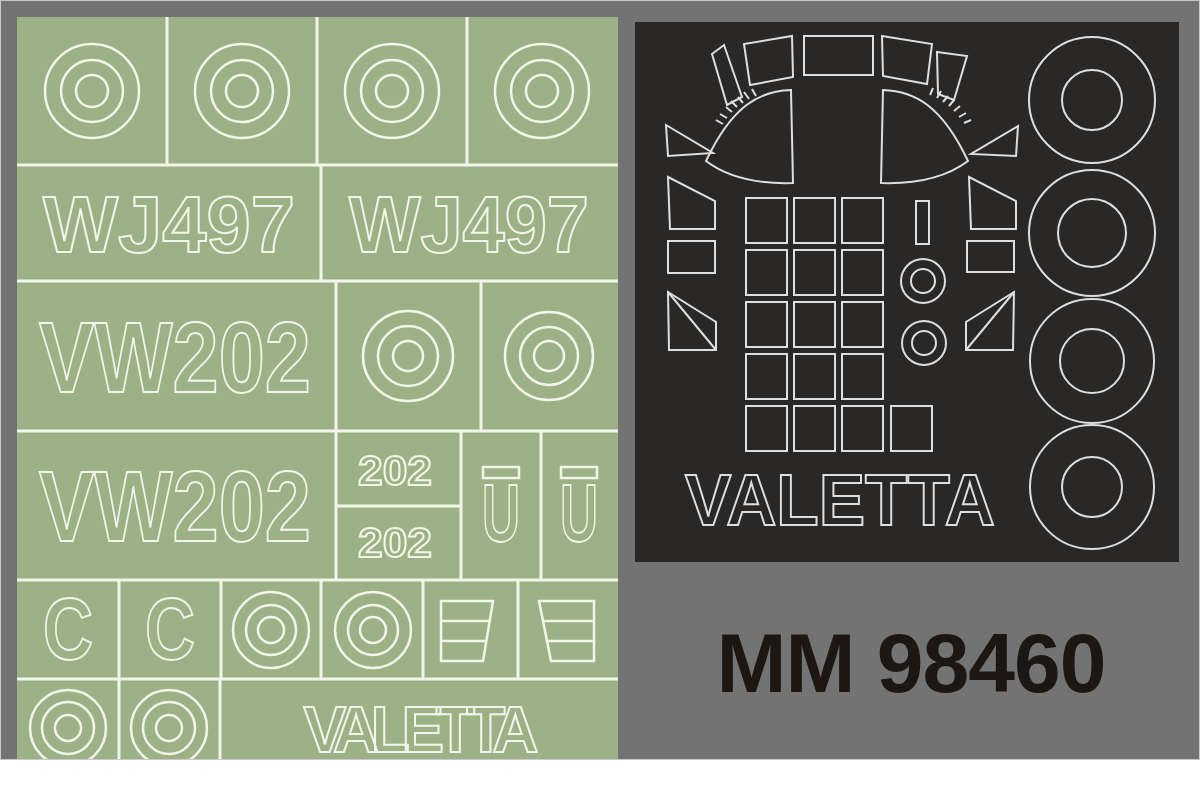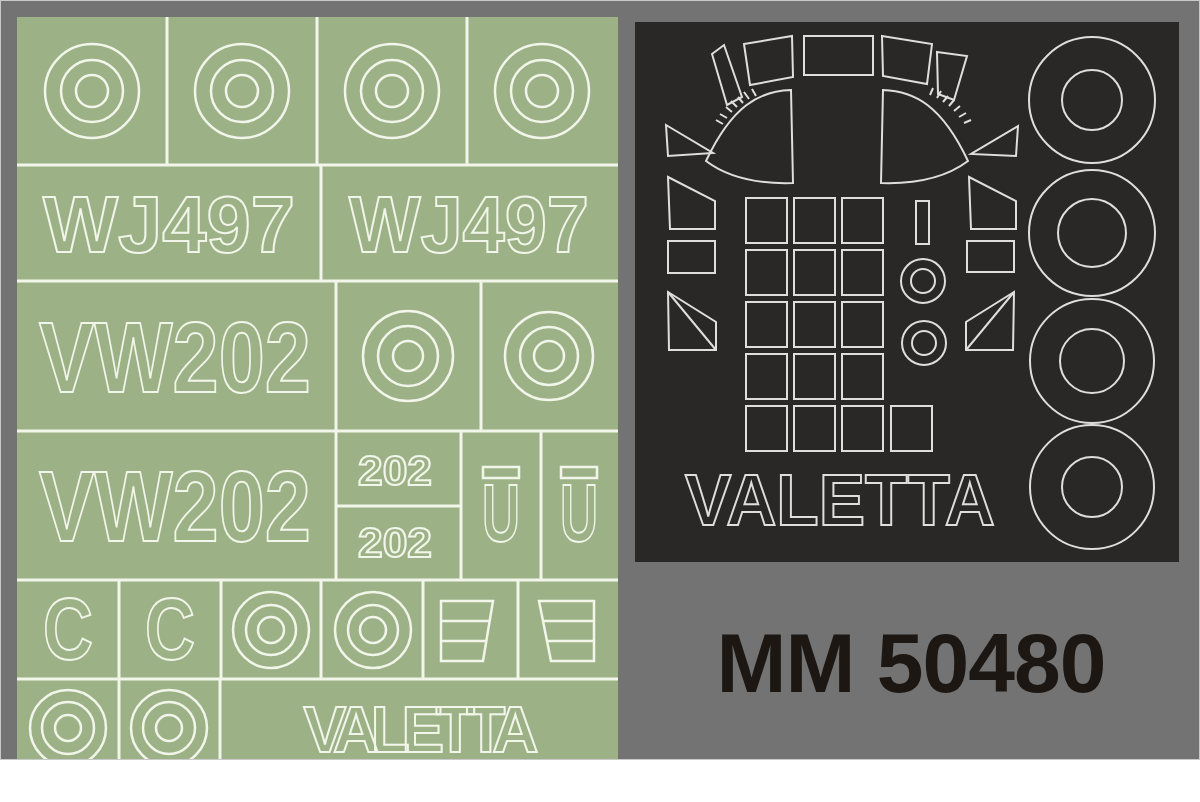--- a/index.html
+++ b/index.html
@@ -213,15 +213,15 @@
         <circle cx="457" cy="211" r="34"></circle>
       <circle cx="457" cy="339" r="62"></circle>
         <circle cx="457" cy="339" r="32"></circle>
       <circle cx="457" cy="465" r="62"></circle>
         <circle cx="457" cy="465" r="30"></circle>
     </g>
 
     <text class="btext" x="205" y="503" font-size="72" text-anchor="middle" textLength="310" lengthAdjust="spacingAndGlyphs">VALETTA</text>
   </svg>
 
-  <div class="product-code">MM 50480</div>
+  <div class="product-code">MM 98460</div>
 
 </div>
 
 </body></html>

